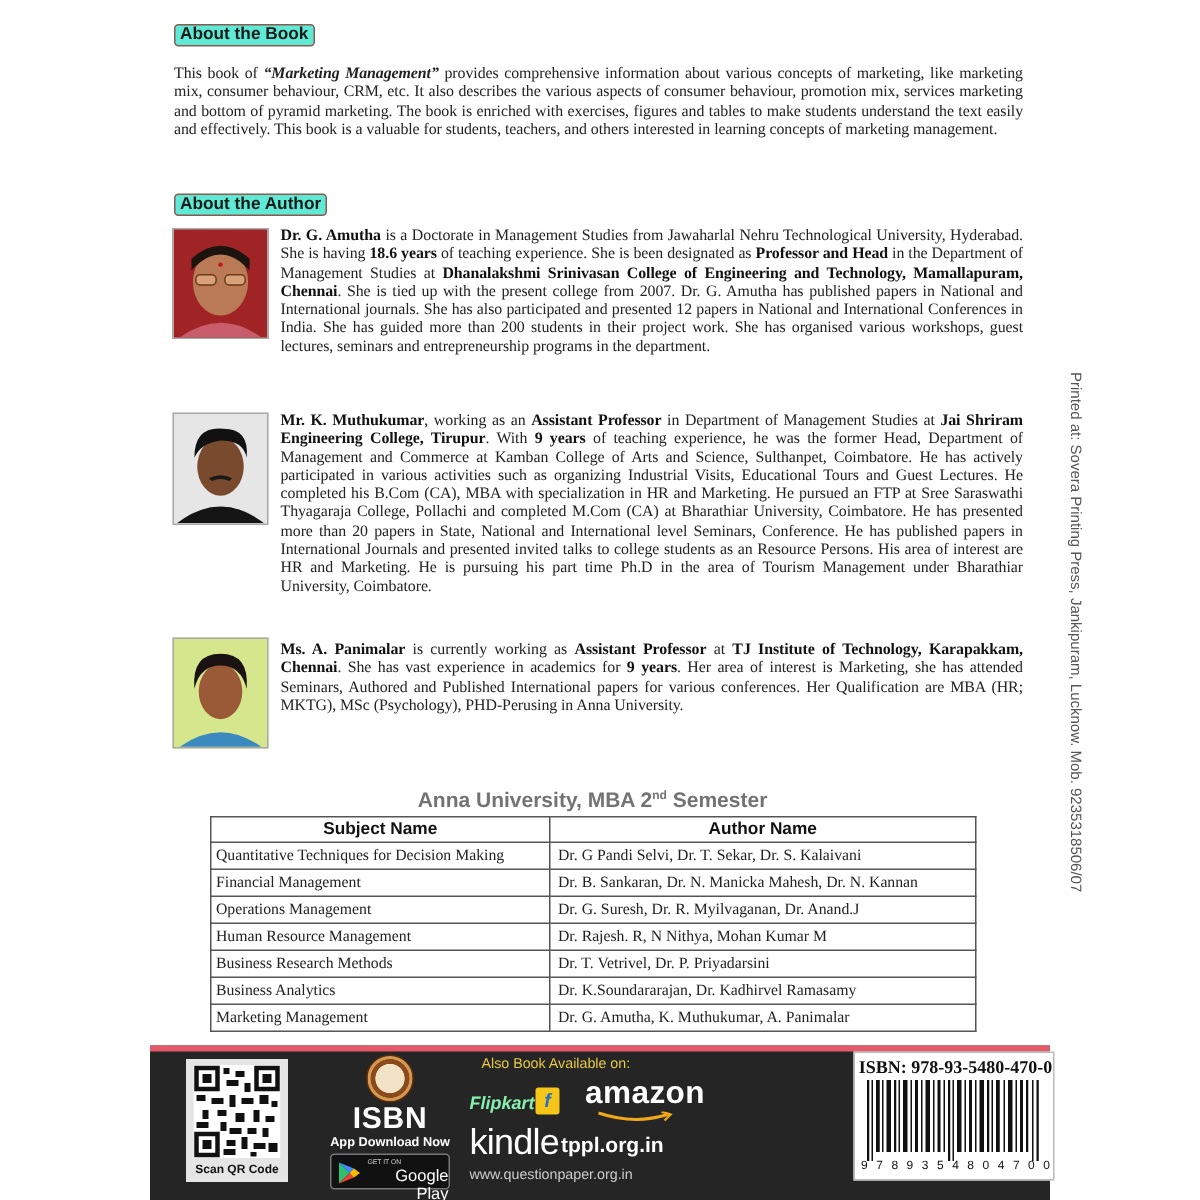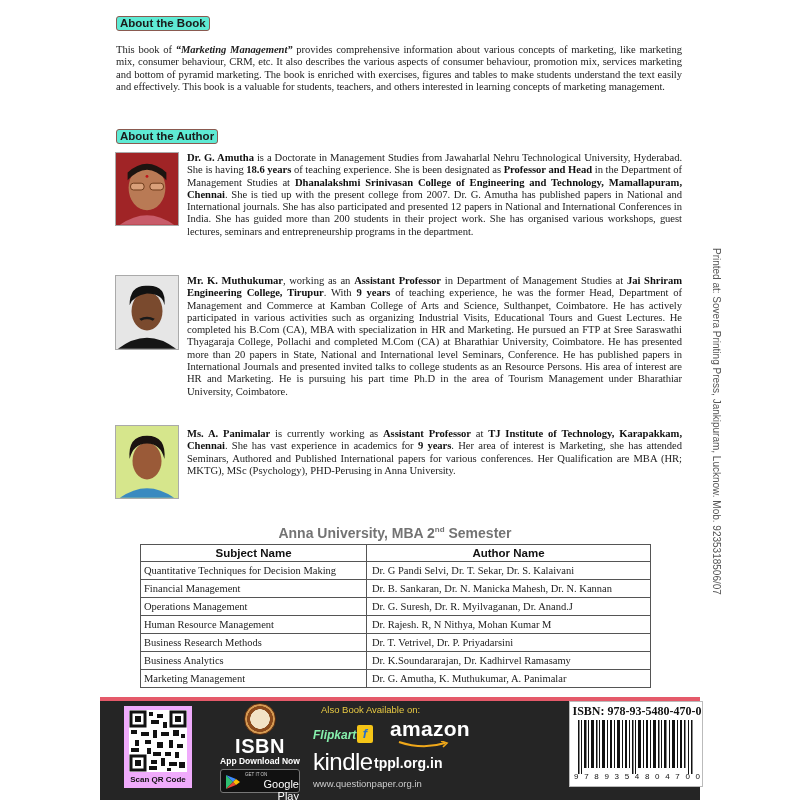--- a/index.html
+++ b/index.html
@@ -46,21 +46,21 @@
   table.subjects th {
     font-family: "Liberation Sans", sans-serif; font-weight: bold; font-size: 11.5px; text-align: center;
     height: 17px; color: #111;
   }
   table.subjects td:first-child { width: 226px; }
   table.subjects td:last-child { padding-left: 5px; }
 
   .footer { position: absolute; left: 100px; top: 697px; width: 600px; height: 103px; background: #252525; }
   .footer-pink { position: absolute; left: 0; top: 0; width: 600px; height: 4px; background: #e55a6a; }
 
-  .qr-box { position: absolute; left: 24px; top: 9px; width: 68px; height: 82px; background: #f0abfc; }
+  .qr-box { position: absolute; left: 24px; top: 9px; width: 68px; height: 82px; background: #e5e5e5; }
   .qr-box svg { position: absolute; left: 5px; top: 4px; }
   .qr-label { position: absolute; left: 0; top: 69px; width: 68px; text-align: center;
     font-family: "Liberation Sans", sans-serif; font-weight: bold; font-size: 8px; color: #111; }
 
   .tppl-col { position: absolute; left: 117px; top: 4px; width: 86px; text-align: center; color: #fff;
     font-family: "Liberation Sans", sans-serif; }
   .tppl-logo { width: 32px; height: 32px; margin: 2px auto 0; border-radius: 50%;
     background: radial-gradient(circle, #f2e3c6 0 45%, #8a4a1c 47% 60%, #d59a52 62% 100%); border: 1px solid #5b2b0d; }
   .tppl-name { font-size: 20px; font-weight: bold; line-height: 20px; margin-top: 1px; letter-spacing: 0.5px; }
   .tppl-sub { font-size: 8.5px; font-weight: bold; line-height: 10px; }

